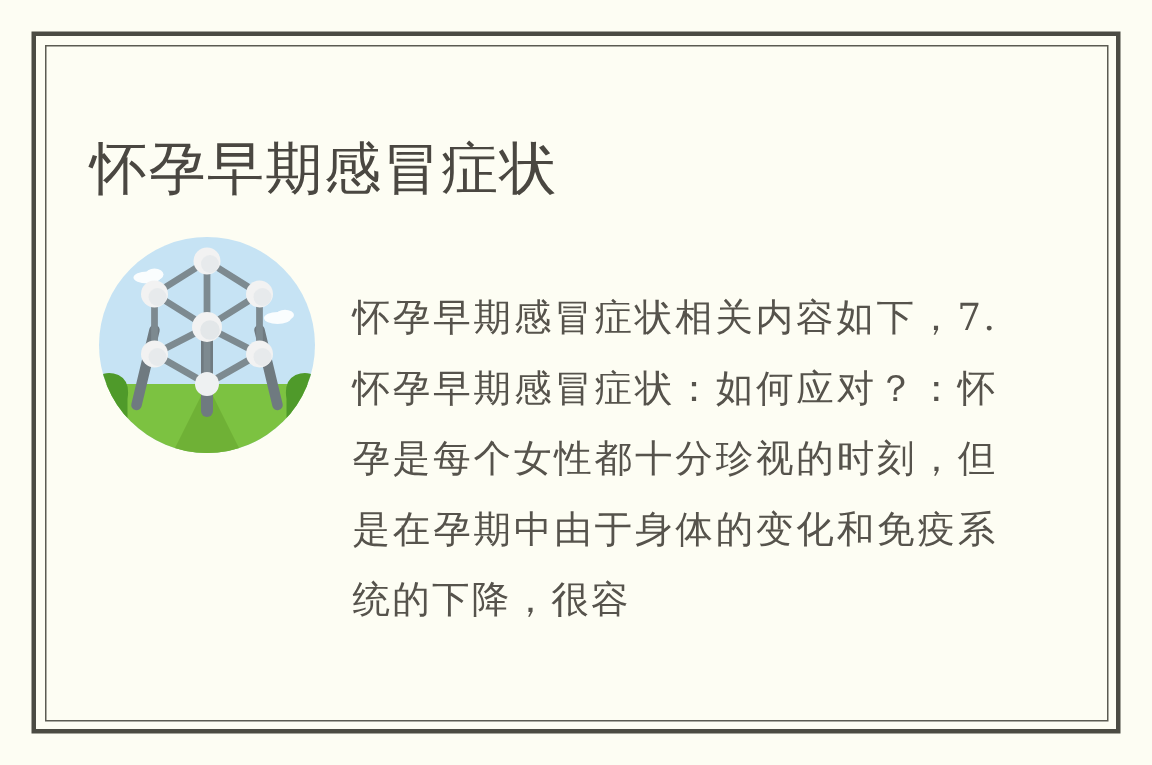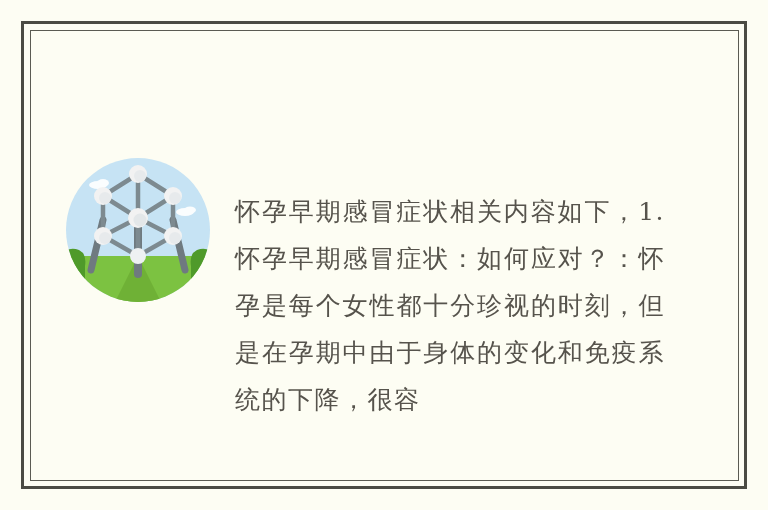--- a/index.html
+++ b/index.html
@@ -90,20 +90,21 @@
   }
 </style>
 </head>
 <body>
 
 <div class="page">
 
   <div class="frame-outer"></div>
   <div class="frame-inner"></div>
 
+  <h1 class="page-title">怀孕早期感冒症状</h1>
 
   <div class="content">
 
     <div class="thumb">
       <svg width="150" height="144" viewBox="0 0 150 144" xmlns="http://www.w3.org/2000/svg">
         <defs>
           <clipPath id="circleClip">
             <circle cx="75" cy="72" r="72"></circle>
           </clipPath>
         </defs>
@@ -161,16 +162,16 @@
             <circle cx="40" cy="78" r="9" fill="#f2f2f2"></circle>
             <circle cx="42" cy="80" r="6" fill="#e2e7e9" opacity="0.7"></circle>
             <circle cx="110" cy="78" r="9" fill="#f2f2f2"></circle>
             <circle cx="112" cy="80" r="6" fill="#e2e7e9" opacity="0.7"></circle>
             <circle cx="75" cy="98" r="8" fill="#eef1f2"></circle>
           </g>
         </g>
       </svg>
     </div>
 
-    <p class="article-text">怀孕早期感冒症状相关内容如下，1. 怀孕早期感冒症状：如何应对？：怀孕是每个女性都十分珍视的时刻，但是在孕期中由于身体的变化和免疫系统的下降，很容</p>
+    <p class="article-text">怀孕早期感冒症状相关内容如下，7. 怀孕早期感冒症状：如何应对？：怀孕是每个女性都十分珍视的时刻，但是在孕期中由于身体的变化和免疫系统的下降，很容</p>
 
   </div>
 </div>
 
 </body></html>

